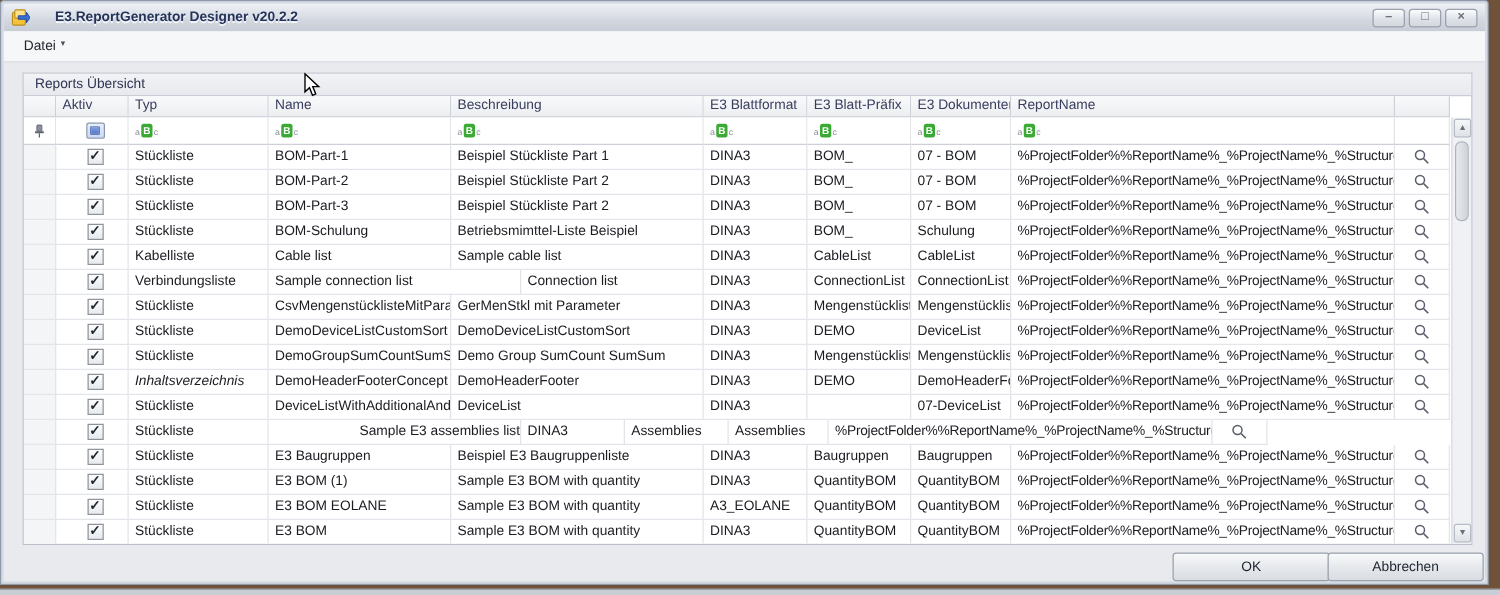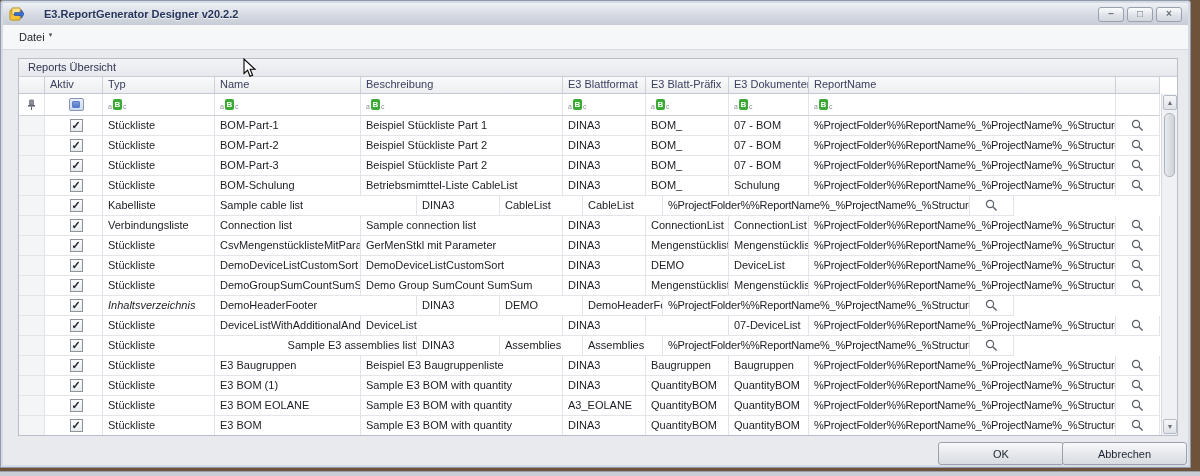--- a/index.html
+++ b/index.html
@@ -246,58 +246,59 @@
               </svg>
             </div>
           </div>
           <div class="g-row drow">
             <div class="c ind" style="width: 26px;"></div>
             <div class="c ckwrap" style="width: 58px;">
               <span class="ckbox">✓</span>
             </div>
             <div class="c" style="width: 112px;">Stückliste</div>
             <div class="c" style="width: 146px;">BOM-Schulung</div>
-            <div class="c" style="width: 202px;">Betriebsmimttel-Liste CableList</div>
+            <div class="c" style="width: 202px;">Betriebsmimttel-Liste Beispiel</div>
             <div class="c" style="width: 83px;">DINA3</div>
             <div class="c" style="width: 83px;">BOM_</div>
             <div class="c" style="width: 80px;">Schulung</div>
             <div class="c cell-path" style="width: 307px;">%ProjectFolder%%ReportName%_%ProjectName%_%StructureNodeNa...</div>
             <div class="c mag-cell" style="width: 44px;">
               <svg width="13" height="13" viewBox="0 0 13 13">
                 <circle cx="5" cy="5" r="3.6" fill="none" stroke="#5a5f6a" stroke-width="1.2"></circle>
                 <line x1="7.8" y1="7.8" x2="11.6" y2="11.6" stroke="#5a5f6a" stroke-width="1.4"></line>
               </svg>
             </div>
           </div>
           <div class="g-row drow">
             <div class="c ind" style="width: 26px;"></div>
             <div class="c ckwrap" style="width: 58px;">
               <span class="ckbox">✓</span>
             </div>
             <div class="c" style="width: 112px;">Kabelliste</div>
+            <div class="c" style="width: 146px;">Cable list</div>
             <div class="c" style="width: 202px;">Sample cable list</div>
             <div class="c" style="width: 83px;">DINA3</div>
             <div class="c" style="width: 83px;">CableList</div>
             <div class="c" style="width: 80px;">CableList</div>
             <div class="c cell-path" style="width: 307px;">%ProjectFolder%%ReportName%_%ProjectName%_%StructureNodeNa...</div>
             <div class="c mag-cell" style="width: 44px;">
               <svg width="13" height="13" viewBox="0 0 13 13">
                 <circle cx="5" cy="5" r="3.6" fill="none" stroke="#5a5f6a" stroke-width="1.2"></circle>
                 <line x1="7.8" y1="7.8" x2="11.6" y2="11.6" stroke="#5a5f6a" stroke-width="1.4"></line>
               </svg>
             </div>
           </div>
           <div class="g-row drow">
             <div class="c ind" style="width: 26px;"></div>
             <div class="c ckwrap" style="width: 58px;">
               <span class="ckbox">✓</span>
             </div>
             <div class="c" style="width: 112px;">Verbindungsliste</div>
+            <div class="c" style="width: 202px;">Sample connection list</div>
             <div class="c" style="width: 146px;">Connection list</div>
-            <div class="c" style="width: 202px;">Sample connection list</div>
             <div class="c" style="width: 83px;">DINA3</div>
             <div class="c" style="width: 83px;">ConnectionList</div>
             <div class="c" style="width: 80px;">ConnectionList</div>
             <div class="c cell-path" style="width: 307px;">%ProjectFolder%%ReportName%_%ProjectName%_%StructureNodeNa...</div>
             <div class="c mag-cell" style="width: 44px;">
               <svg width="13" height="13" viewBox="0 0 13 13">
                 <circle cx="5" cy="5" r="3.6" fill="none" stroke="#5a5f6a" stroke-width="1.2"></circle>
                 <line x1="7.8" y1="7.8" x2="11.6" y2="11.6" stroke="#5a5f6a" stroke-width="1.4"></line>
               </svg>
             </div>
@@ -358,20 +359,21 @@
                 <line x1="7.8" y1="7.8" x2="11.6" y2="11.6" stroke="#5a5f6a" stroke-width="1.4"></line>
               </svg>
             </div>
           </div>
           <div class="g-row drow">
             <div class="c ind" style="width: 26px;"></div>
             <div class="c ckwrap" style="width: 58px;">
               <span class="ckbox">✓</span>
             </div>
             <div class="c" style="width: 112px; font-style: italic;">Inhaltsverzeichnis</div>
+            <div class="c" style="width: 146px;">DemoHeaderFooterConcept</div>
             <div class="c" style="width: 202px;">DemoHeaderFooter</div>
             <div class="c" style="width: 83px;">DINA3</div>
             <div class="c" style="width: 83px;">DEMO</div>
             <div class="c" style="width: 80px;">DemoHeaderFoo...</div>
             <div class="c cell-path" style="width: 307px;">%ProjectFolder%%ReportName%_%ProjectName%_%StructureNodeNa...</div>
             <div class="c mag-cell" style="width: 44px;">
               <svg width="13" height="13" viewBox="0 0 13 13">
                 <circle cx="5" cy="5" r="3.6" fill="none" stroke="#5a5f6a" stroke-width="1.2"></circle>
                 <line x1="7.8" y1="7.8" x2="11.6" y2="11.6" stroke="#5a5f6a" stroke-width="1.4"></line>
               </svg>

